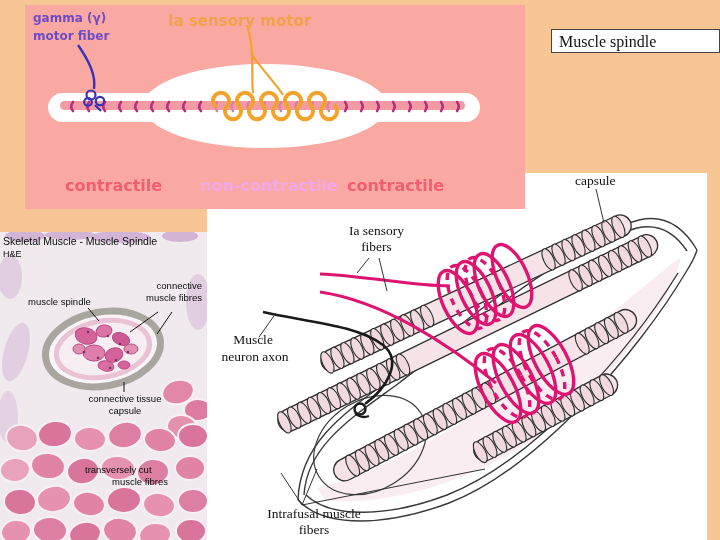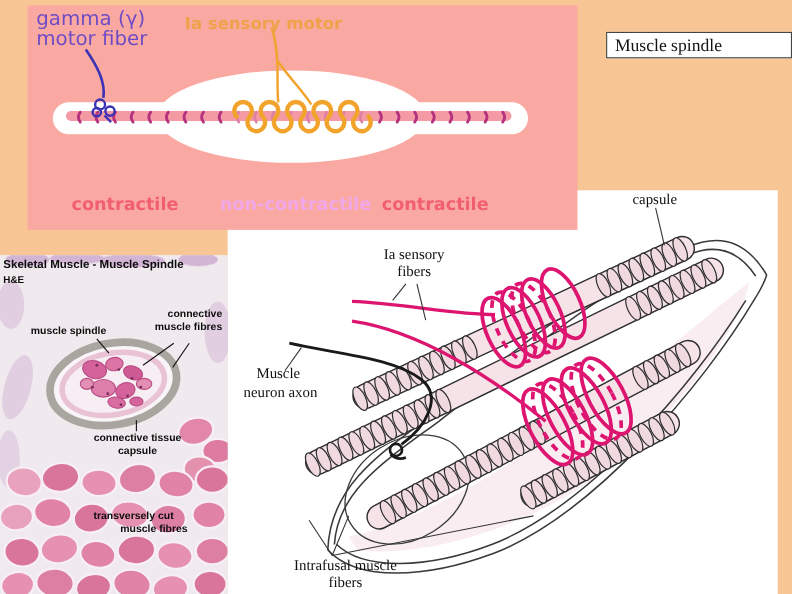--- a/index.html
+++ b/index.html
@@ -5,35 +5,35 @@
   html,body{margin:0;padding:0;}
   #slide{position:relative;width:720px;height:540px;overflow:hidden;
          font-family:"Liberation Sans",sans-serif;}
   .panel{position:absolute;}
   .lbl{position:absolute;white-space:nowrap;}
 
   
   #spindle-panel{left:25px;top:5px;width:500px;height:204px;}
   #spindle-panel svg{position:absolute;left:0;top:0;}
   .gamma-lbl{left:8px;top:4px;font-family:"DejaVu Sans",sans-serif;
-             font-size:18px;font-weight:400;line-height:18px;}
+             font-size:12px;font-weight:700;line-height:18px;}
   .ia-lbl{left:143px;top:7px;font-family:"DejaVu Sans",sans-serif;
           font-size:15px;font-weight:600;}
   .contract{top:171px;font-family:"DejaVu Sans",sans-serif;
             font-size:16px;font-weight:600;}
 
   
   #title-box{left:551px;top:29px;width:169px;height:24px;background:#fff;
              border:1px solid #444;font-family:"Liberation Serif",serif;
              font-size:16px;line-height:23px;padding-left:7px;color:#111;box-sizing:border-box;}
 
   
   #histology-panel{left:0;top:232px;width:207px;height:308px;background:#EFE9EF;}
   #histology-panel svg{position:absolute;left:0;top:0;}
-  .h-lbl{font-weight:700;color:#0b0b0b;}
+  .h-lbl{font-weight:400;color:#0b0b0b;}
   .h-title{left:3px;top:3px;font-size:10.5px;}
   .h-stain{left:3px;top:17px;font-size:9px;}
   .h-s{font-size:9.5px;}
 
   
   #diagram-panel{left:207px;top:173px;width:500px;height:367px;background:#fff;}
   #diagram-panel svg{position:absolute;left:0;top:0;}
   .d-lbl{font-family:"Liberation Serif",serif;font-size:13.5px;color:#111;text-align:center;}
 </style>
 </head>

